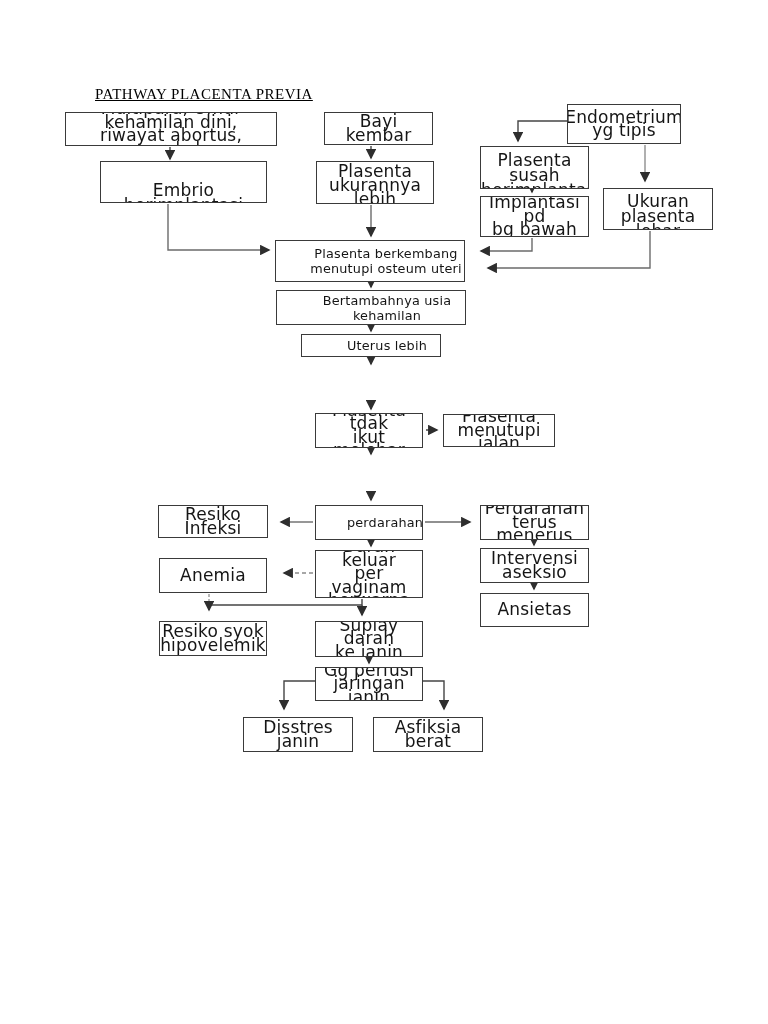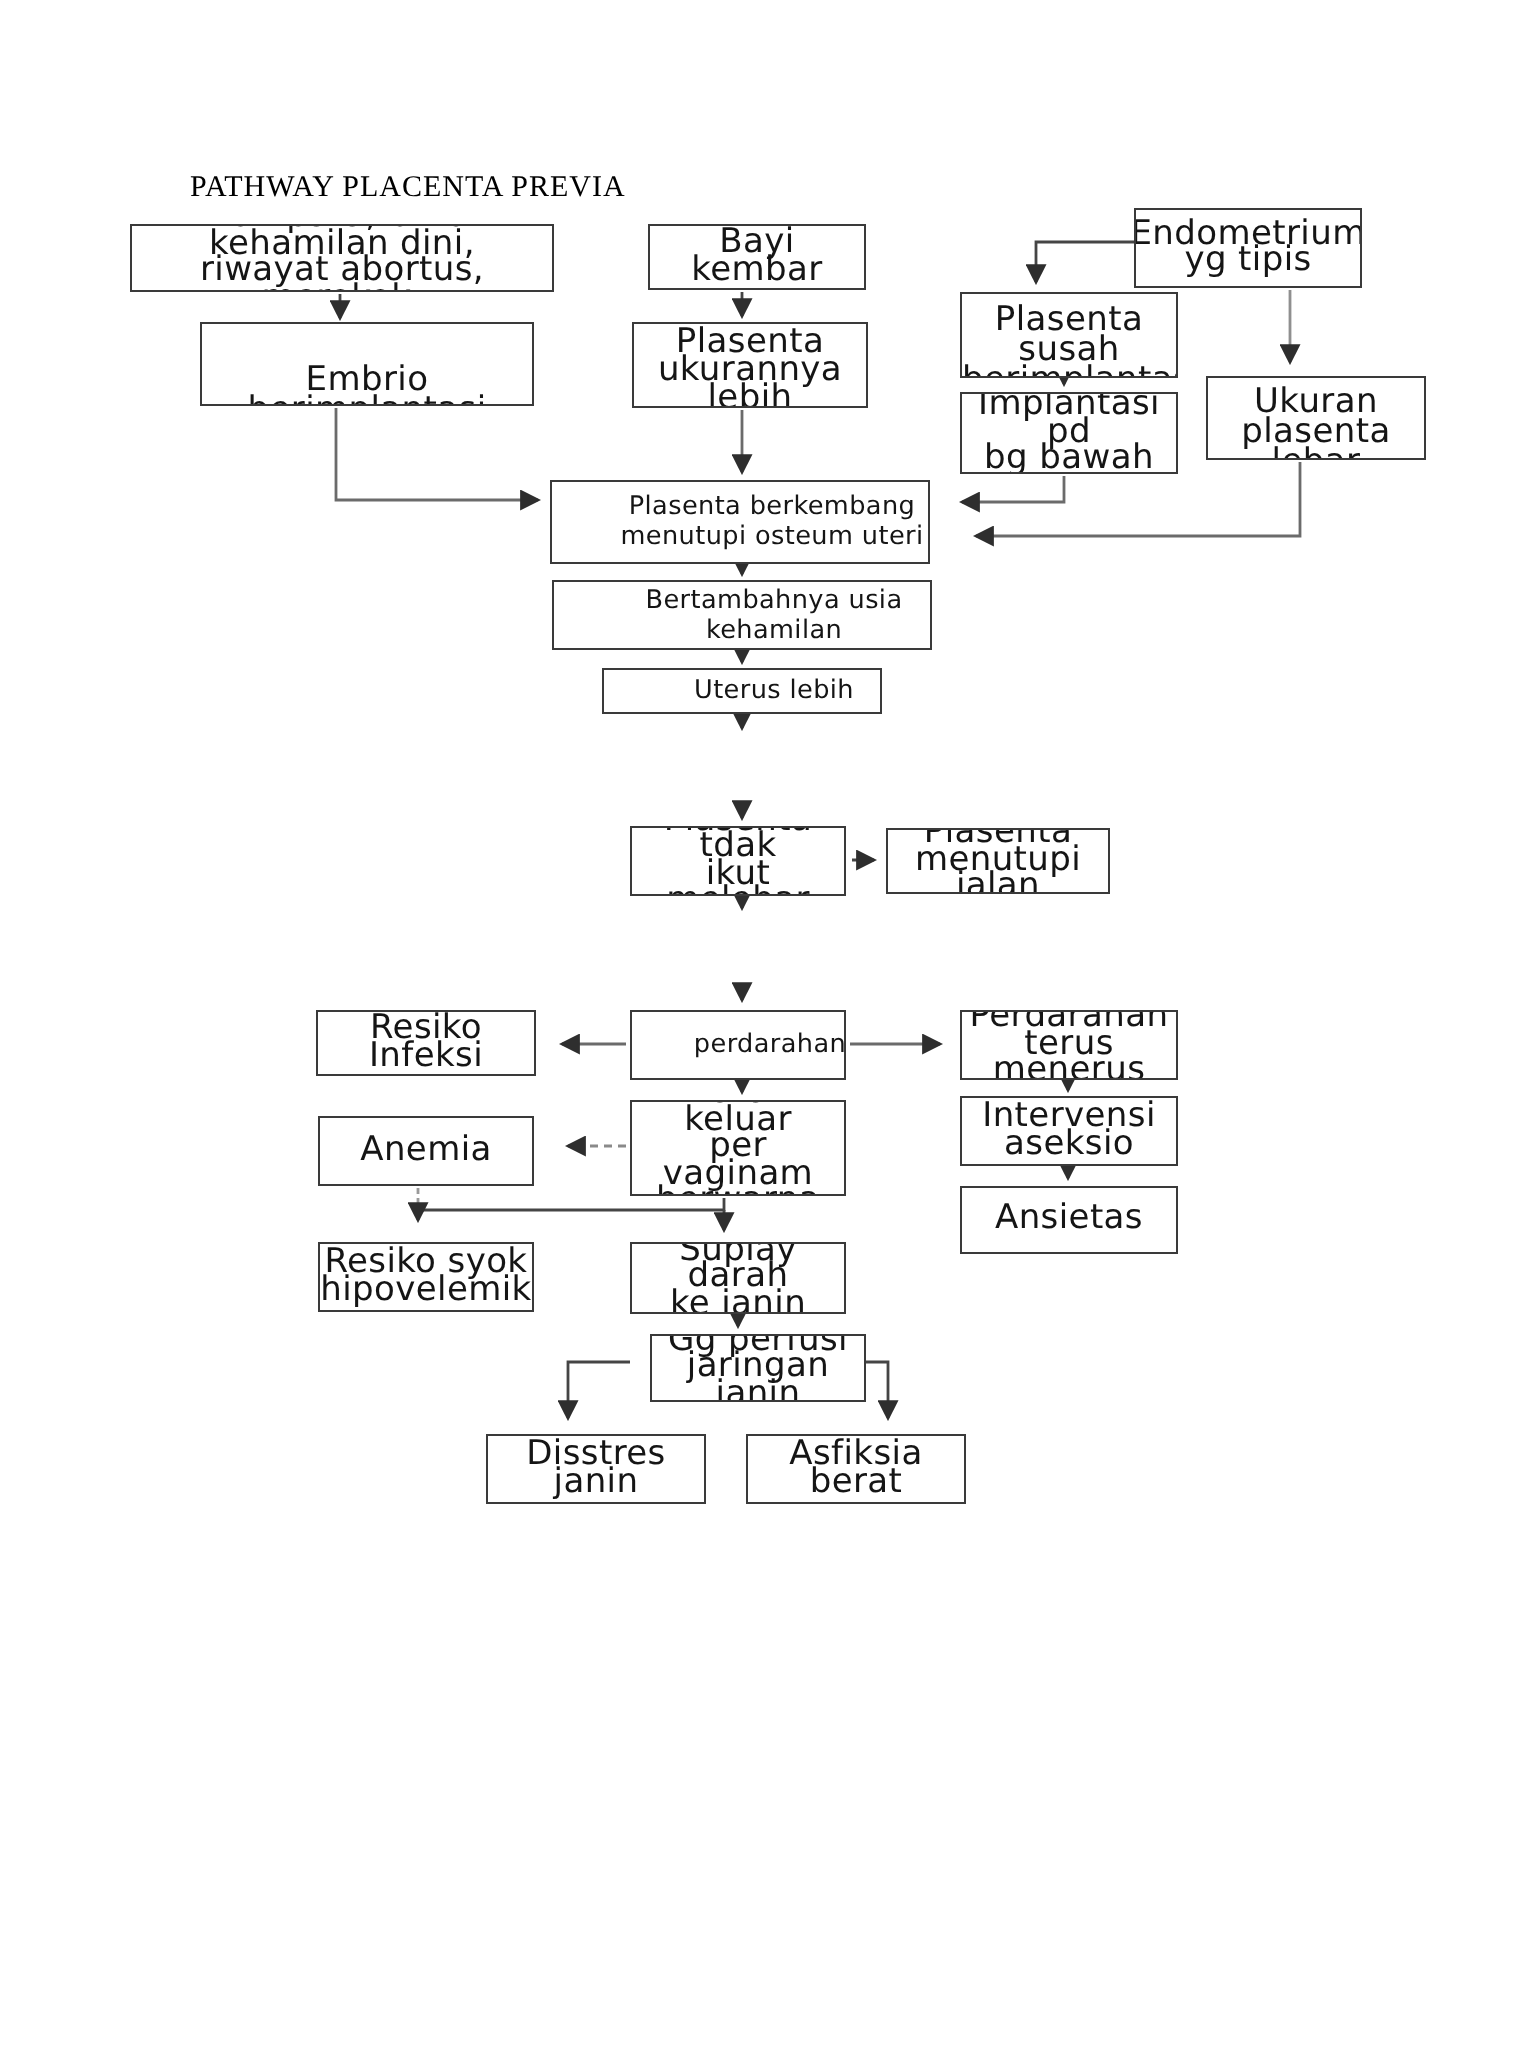--- a/index.html
+++ b/index.html
@@ -3,21 +3,21 @@
 <meta charset="utf-8">
 <style>
   html,body{margin:0;padding:0;background:#ffffff;}
   .page{
     position:relative;width:768px;height:1024px;background:#ffffff;overflow:hidden;
     font-family:"DejaVu Sans","Liberation Sans",sans-serif;
   }
   .title{
     position:absolute;left:95px;top:86px;
     font-family:"Liberation Serif","DejaVu Serif",serif;
-    font-size:15px;letter-spacing:.5px;color:#000;white-space:nowrap;
+    font-size:15px;letter-spacing:.5px;color:#000;white-space:nowrap;text-decoration:underline;
   }
   svg.wires{position:absolute;left:0;top:0;width:768px;height:1024px;}
   .node{
     position:absolute;box-sizing:border-box;border:1.6px solid #3a3a3a;background:#fff;
     display:flex;align-items:center;justify-content:center;text-align:center;
     font-size:17px;line-height:13.5px;color:#151515;letter-spacing:.2px;
     white-space:pre-line;overflow:hidden;
   }
   .node.lg{font-size:12.8px;line-height:15px;padding-left:32px;}
   .node.clip{display:block;padding-top:21px;line-height:15px;}
@@ -105,18 +105,18 @@
 per vaginam
 berwarna</div>
   <div class="node" style="left:159px;top:558px;width:108px;height:35px">Anemia</div>
   <div class="node" style="left:480px;top:593px;width:109px;height:34px">Ansietas</div>
   <div class="node" style="left:480px;top:548px;width:109px;height:35px">Intervensi
 aseksio</div>
   <div class="node" style="left:159px;top:621px;width:108px;height:35px">Resiko syok
 hipovelemik</div>
   <div class="node" style="left:315px;top:621px;width:108px;height:36px">Suplay darah
 ke janin</div>
-  <div class="node" style="left:325px;top:667px;width:108px;height:34px">Gg perfusi
+  <div class="node" style="left:315px;top:667px;width:108px;height:34px">Gg perfusi
 jaringan janin</div>
   <div class="node" style="left:243px;top:717px;width:110px;height:35px">Disstres janin</div>
   <div class="node" style="left:373px;top:717px;width:110px;height:35px">Asfiksia berat</div>
 
 </div>
 
 </body></html>

